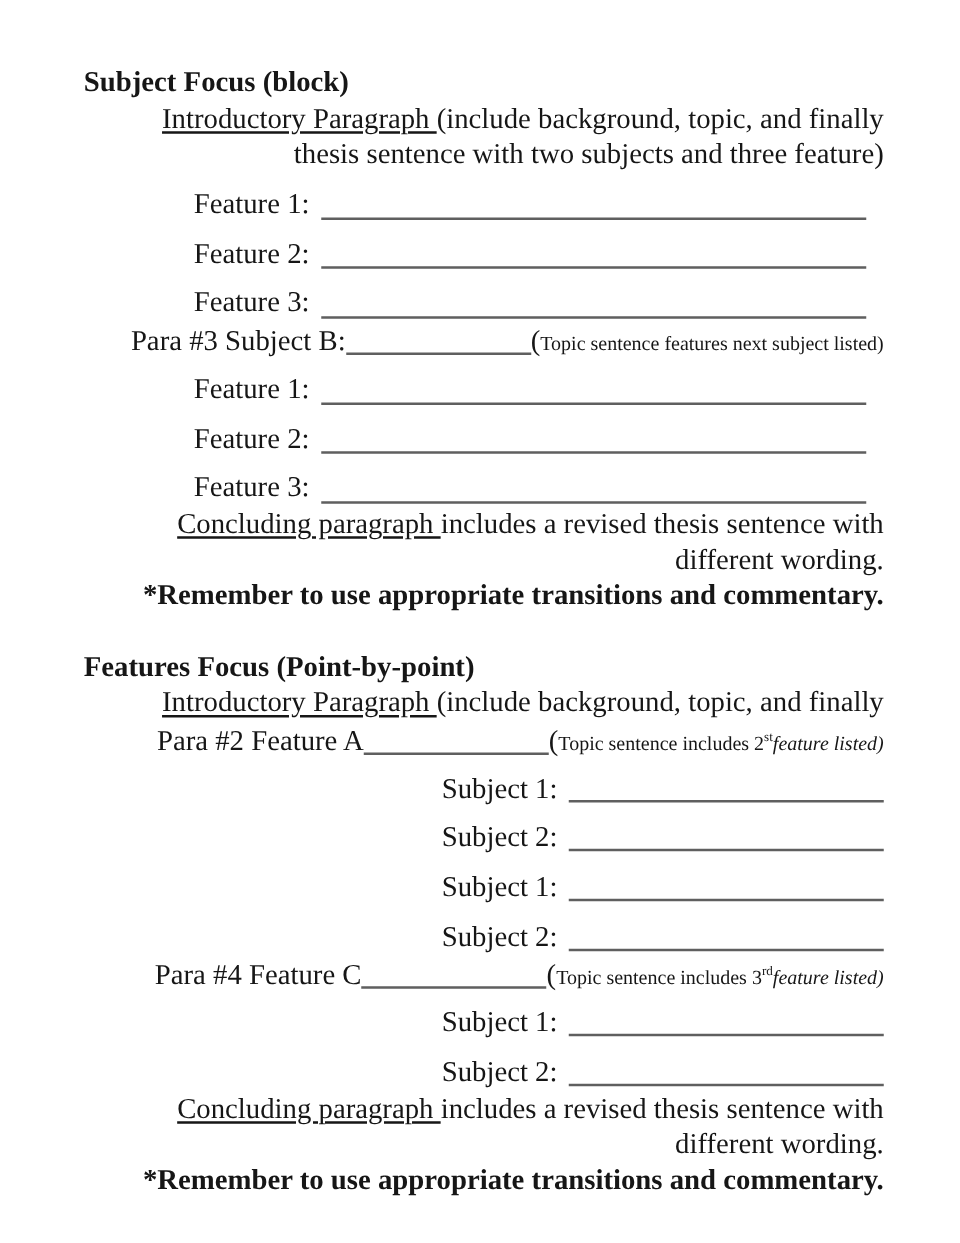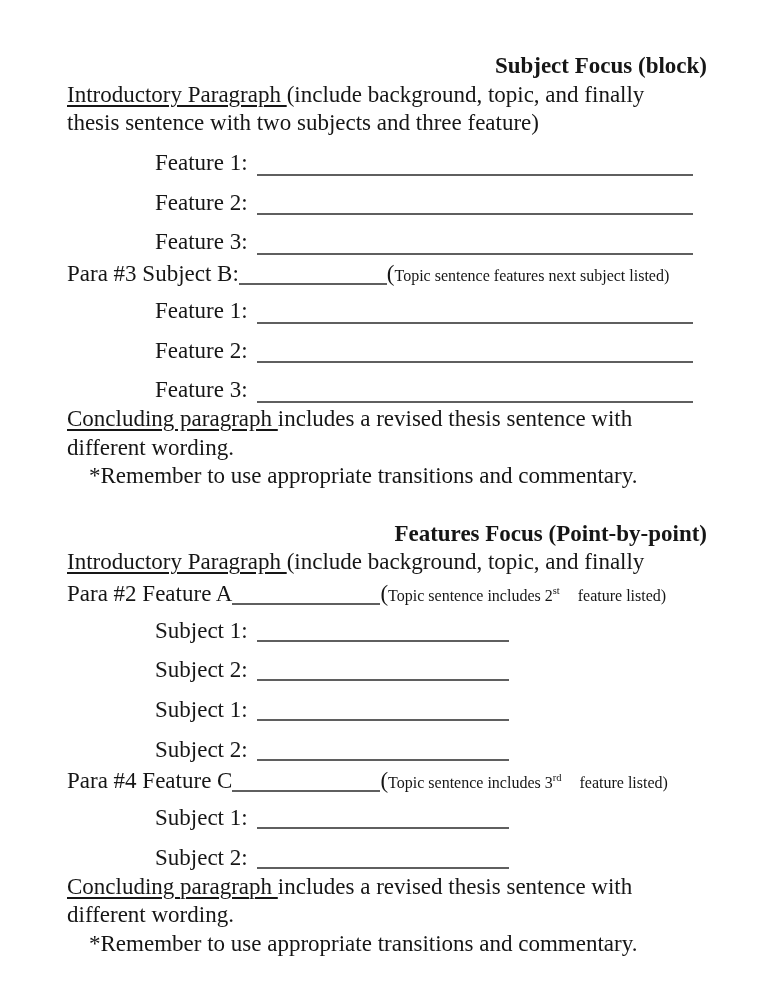--- a/index.html
+++ b/index.html
@@ -1,33 +1,33 @@
 <!DOCTYPE html>
 <html><head>
 <meta charset="utf-8">
 <style>
   html,body{margin:0;padding:0;background:#ffffff;}
   .page{position:relative;width:768px;height:994px;background:#ffffff;overflow:hidden;}
   .doc{position:absolute;left:67px;top:52px;width:640px;
        font-family:"Liberation Serif","DejaVu Serif",serif;
        font-size:23px;line-height:28.7px;color:#161616;}
-  .line{height:28.7px;white-space:nowrap;}
-  .title{text-align:right;font-weight:bold;}
+  .line{height:28.7px;white-space:nowrap;text-align:right;}
+  .title{text-align:left;font-weight:bold;}
   .u{text-decoration:underline;text-decoration-thickness:1.6px;text-underline-offset:3px;}
   .indent{padding-left:88px;margin-top:11px;}
   .frow{display:flex;}
   .fill{flex:1;margin-left:9px;margin-right:14px;align-self:flex-end;height:0;
         border-bottom:2px solid #5f5f5f;margin-bottom:2px;}
   .blank{display:inline-block;border-bottom:2px solid #5f5f5f;height:12px;vertical-align:-4px;}
   .b-para{width:148px;}
   .b-short{width:252px;margin-left:9px;}
   .note{font-size:16px;}
   .sup{font-size:10.5px;vertical-align:7px;}
-  .note-post{margin-left:18px;}
-  .reminder{font-weight:normal;padding-left:22px;}
+  .note-post{margin-left:0;font-style:italic;}
+  .reminder{font-weight:bold;padding-left:22px;}
 </style>
 </head>
 <body>
 
 <div class="page">
   <div class="doc">
 
     <div>
       <div class="line title">Subject Focus (block)</div>
 

